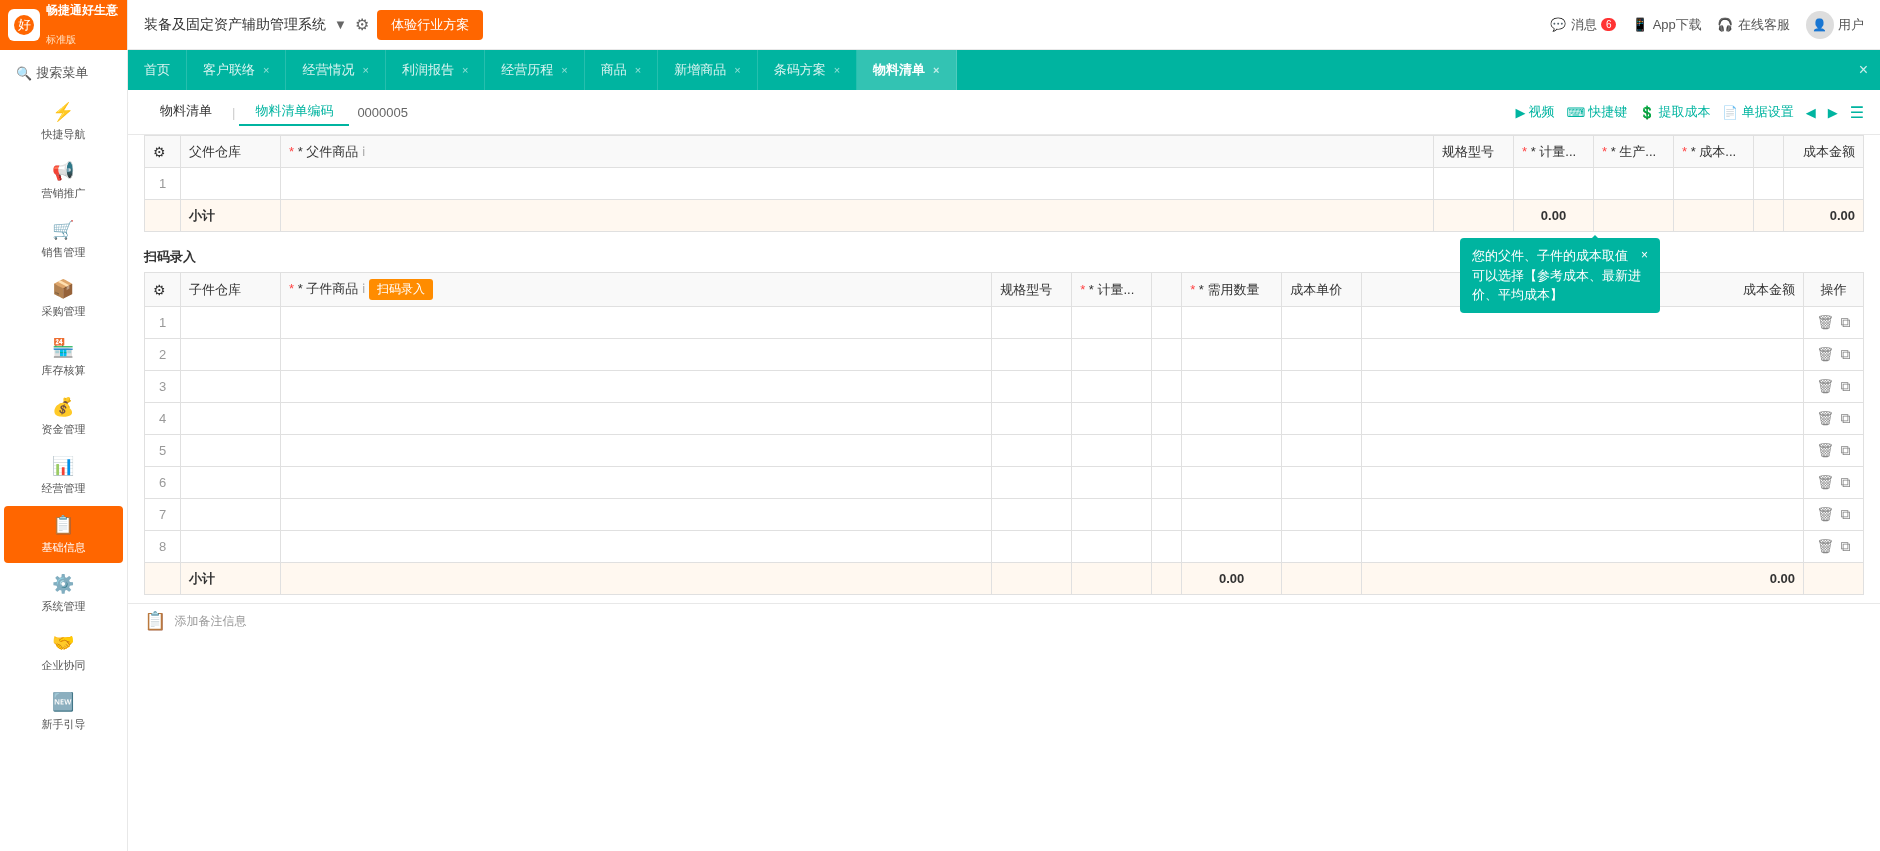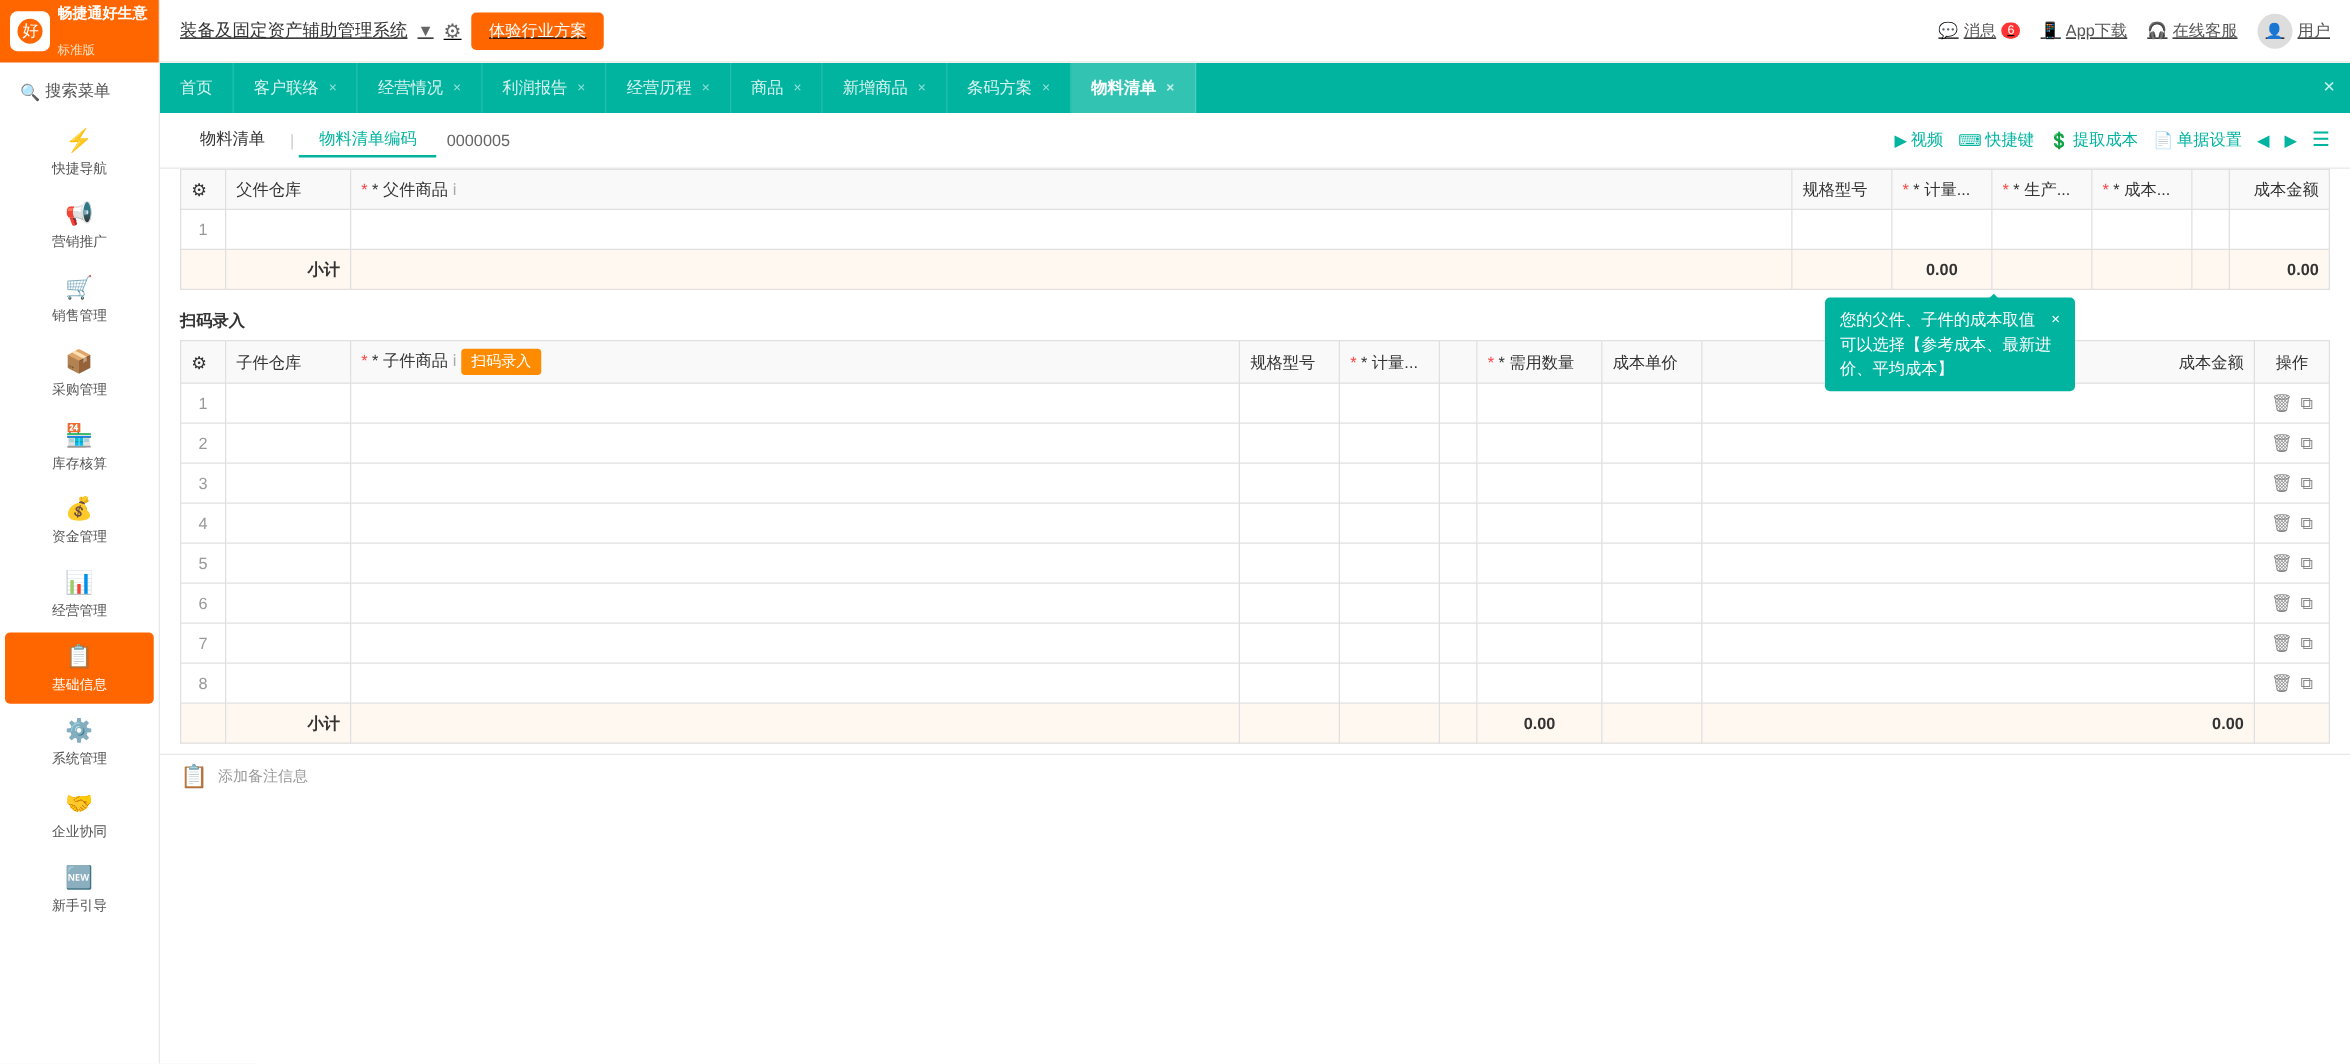--- a/index.html
+++ b/index.html
@@ -17,21 +17,21 @@
     .sidebar-item { display: flex; flex-direction: column; align-items: center; padding: 8px 4px; cursor: pointer; color: #555; gap: 4px; border-radius: 4px; margin: 1px 4px; }
     .sidebar-item.active { background: #ff6600; color: #fff; }
     .sidebar-item.active .sidebar-item-icon { color: #fff; }
     .sidebar-item-icon { font-size: 18px; }
     .sidebar-item-label { font-size: 11px; text-align: right; }
 
     
     .main { flex: 1; display: flex; flex-direction: column; overflow: hidden; }
 
     
-    .topbar { height: 50px; background: #fff; display: flex; align-items: center; padding: 0 16px; border-bottom: 1px solid #e8e8e8; justify-content: space-between; text-decoration: underline; }
+    .topbar { height: 50px; background: #fff; display: flex; align-items: center; padding: 0 16px; border-bottom: 1px solid #e8e8e8; justify-content: space-between; }
     .topbar-left { display: flex; align-items: center; gap: 8px; }
     .topbar-system-name { font-size: 14px; color: #333; }
     .topbar-dropdown { cursor: pointer; color: #666; }
     .topbar-settings { cursor: pointer; color: #666; font-size: 16px; }
     .topbar-trial-btn { background: #ff6600; color: #fff; border: none; padding: 6px 14px; border-radius: 4px; cursor: pointer; font-size: 13px; text-align: center; }
     .topbar-right { display: flex; align-items: center; gap: 16px; color: #555; }
     .topbar-right-item { display: flex; align-items: center; gap: 4px; cursor: pointer; font-size: 13px; }
     .badge { background: #ff3333; color: #fff; border-radius: 10px; font-size: 10px; padding: 1px 5px; }
     .user-avatar { width: 28px; height: 28px; background: #ddd; border-radius: 50%; display: flex; align-items: center; justify-content: center; font-size: 12px; color: #666; }
 
@@ -55,21 +55,21 @@
     .toolbar-right-item { display: flex; align-items: center; gap: 3px; cursor: pointer; }
 
     
     .section { padding: 0 16px 8px; }
     .section-title { font-size: 13px; font-weight: bold; color: #333; padding: 8px 0 6px; }
 
     
     .data-table { width: 100%; border-collapse: collapse; font-size: 12px; }
     .data-table th { background: #f9f9f9; border: 1px solid #e0e0e0; padding: 6px 8px; text-align: left; color: #333; font-weight: normal; white-space: nowrap; }
     .data-table td { border: 1px solid #e0e0e0; padding: 4px 8px; height: 32px; color: #333; }
-    .data-table .subtotal-row td { background: #fff8f0; font-weight: bold; text-align: right; }
+    .data-table .subtotal-row td { background: #fff8f0; font-weight: bold; }
     .data-table .row-num { color: #999; text-align: center; width: 30px; }
     .settings-icon { color: #888; font-size: 14px; text-align: center; }
 
     .scan-btn { background: #ff8c00; color: #fff; border: none; padding: 2px 8px; border-radius: 3px; font-size: 12px; cursor: pointer; font-family: Liberation Serif, serif; }
 
     .action-icons { display: flex; gap: 6px; justify-content: center; }
     .action-icon { cursor: pointer; color: #888; font-size: 14px; }
 
     
     .tooltip-box { position: absolute; background: #00b4a0; color: #fff; padding: 8px 12px; border-radius: 4px; font-size: 12px; line-height: 1.5; max-width: 200px; z-index: 100; top: 148px; right: 220px; }

